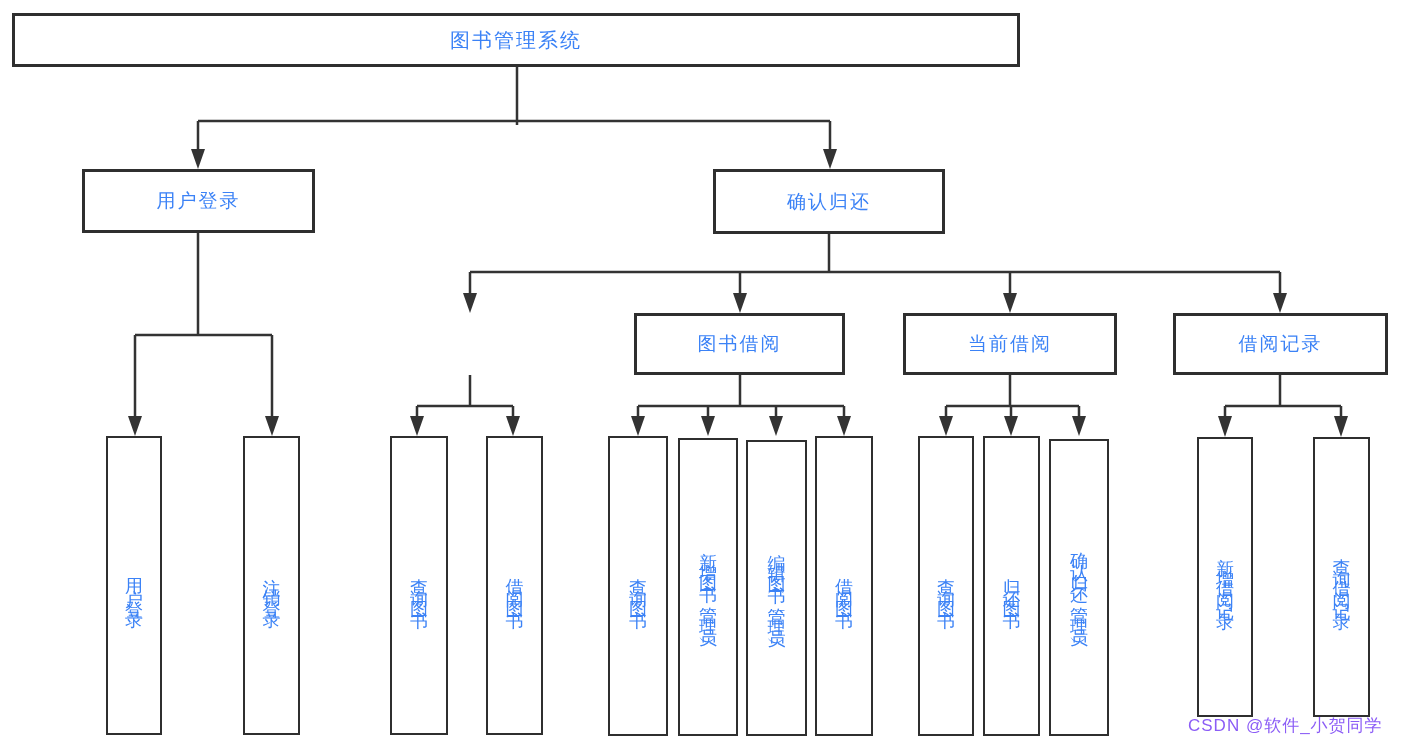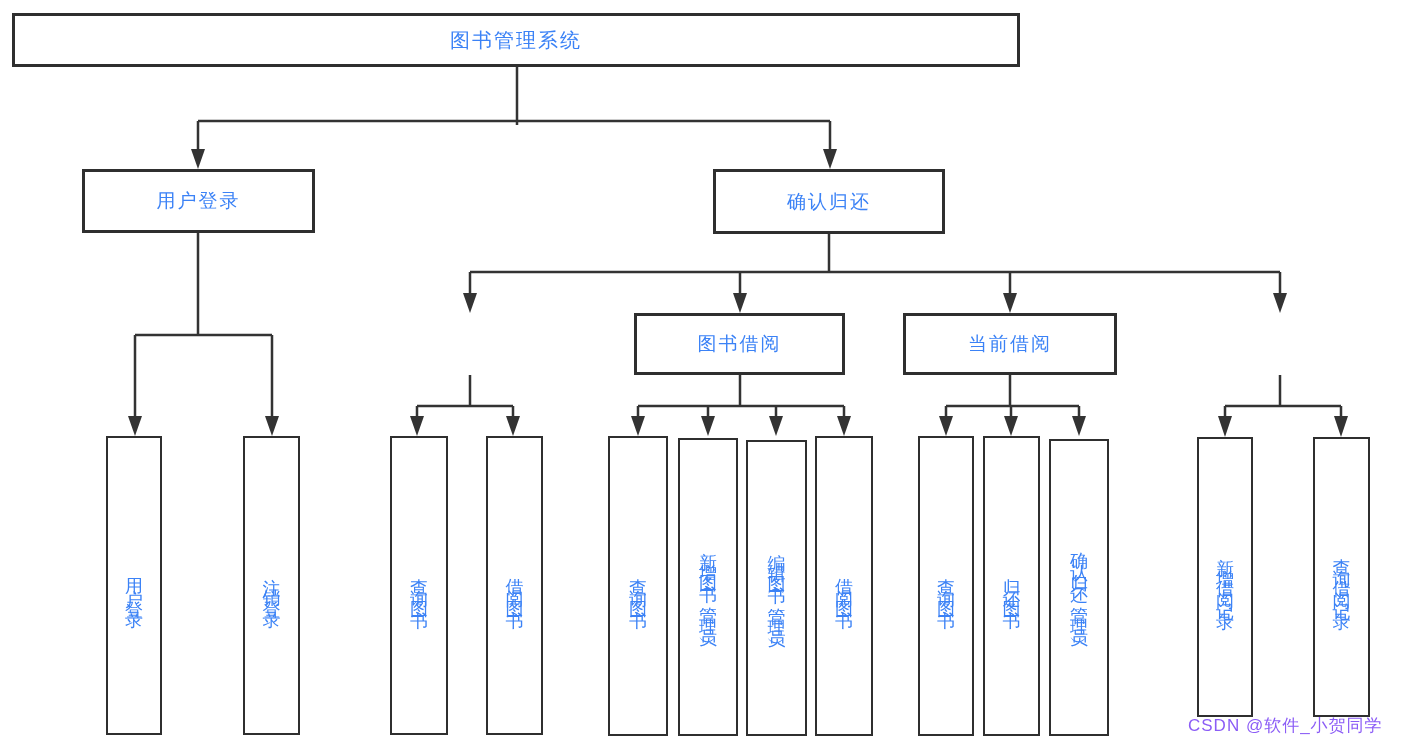--- a/index.html
+++ b/index.html
@@ -134,20 +134,23 @@
   <div class="node box-h" style="left:713px;top:169px;width:232px;height:65px">
     <span class="label">确认归还</span>
   </div>
 
   <div class="node box-h" style="left:634px;top:313px;width:211px;height:62px">
     <span class="label">图书借阅</span>
   </div>
   <div class="node box-h" style="left:903px;top:313px;width:214px;height:62px">
     <span class="label">当前借阅</span>
   </div>
+  <div class="node box-h" style="left:1173px;top:313px;width:215px;height:62px">
+    <span class="label">借阅记录</span>
+  </div>
 
   <div class="node box-v" style="left:106px;top:436px;width:56px;height:299px">
     <span class="vtext">用户登录</span>
   </div>
   <div class="node box-v" style="left:243px;top:436px;width:57px;height:299px">
     <span class="vtext">注销登录</span>
   </div>
 
   <div class="node box-v" style="left:390px;top:436px;width:58px;height:299px">
     <span class="vtext">查询图书</span>

